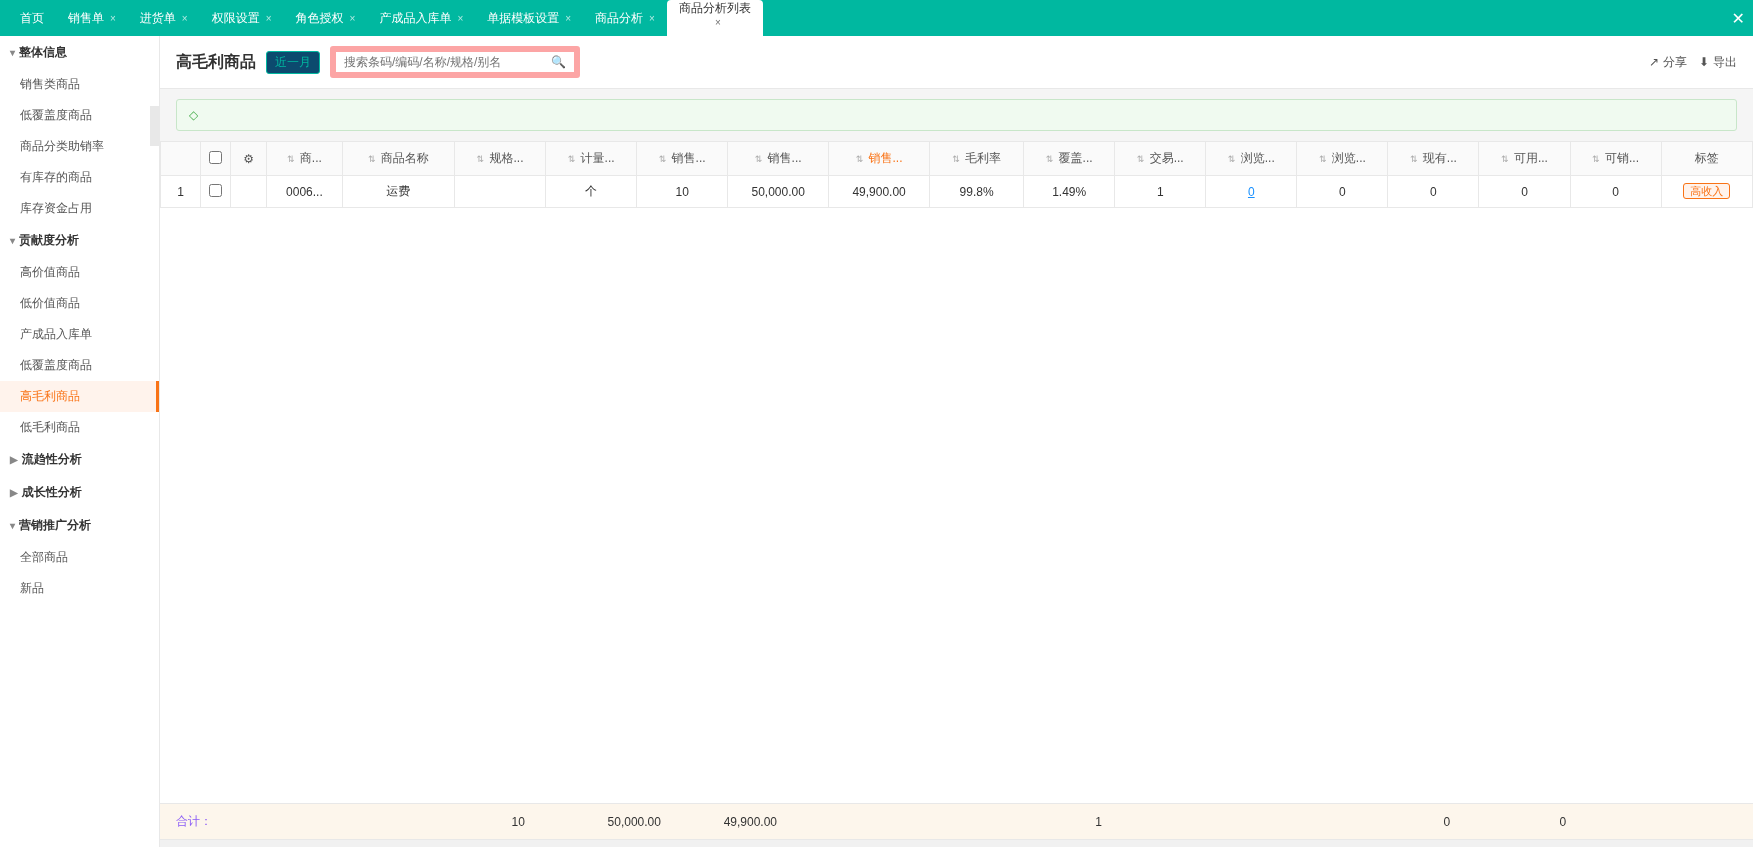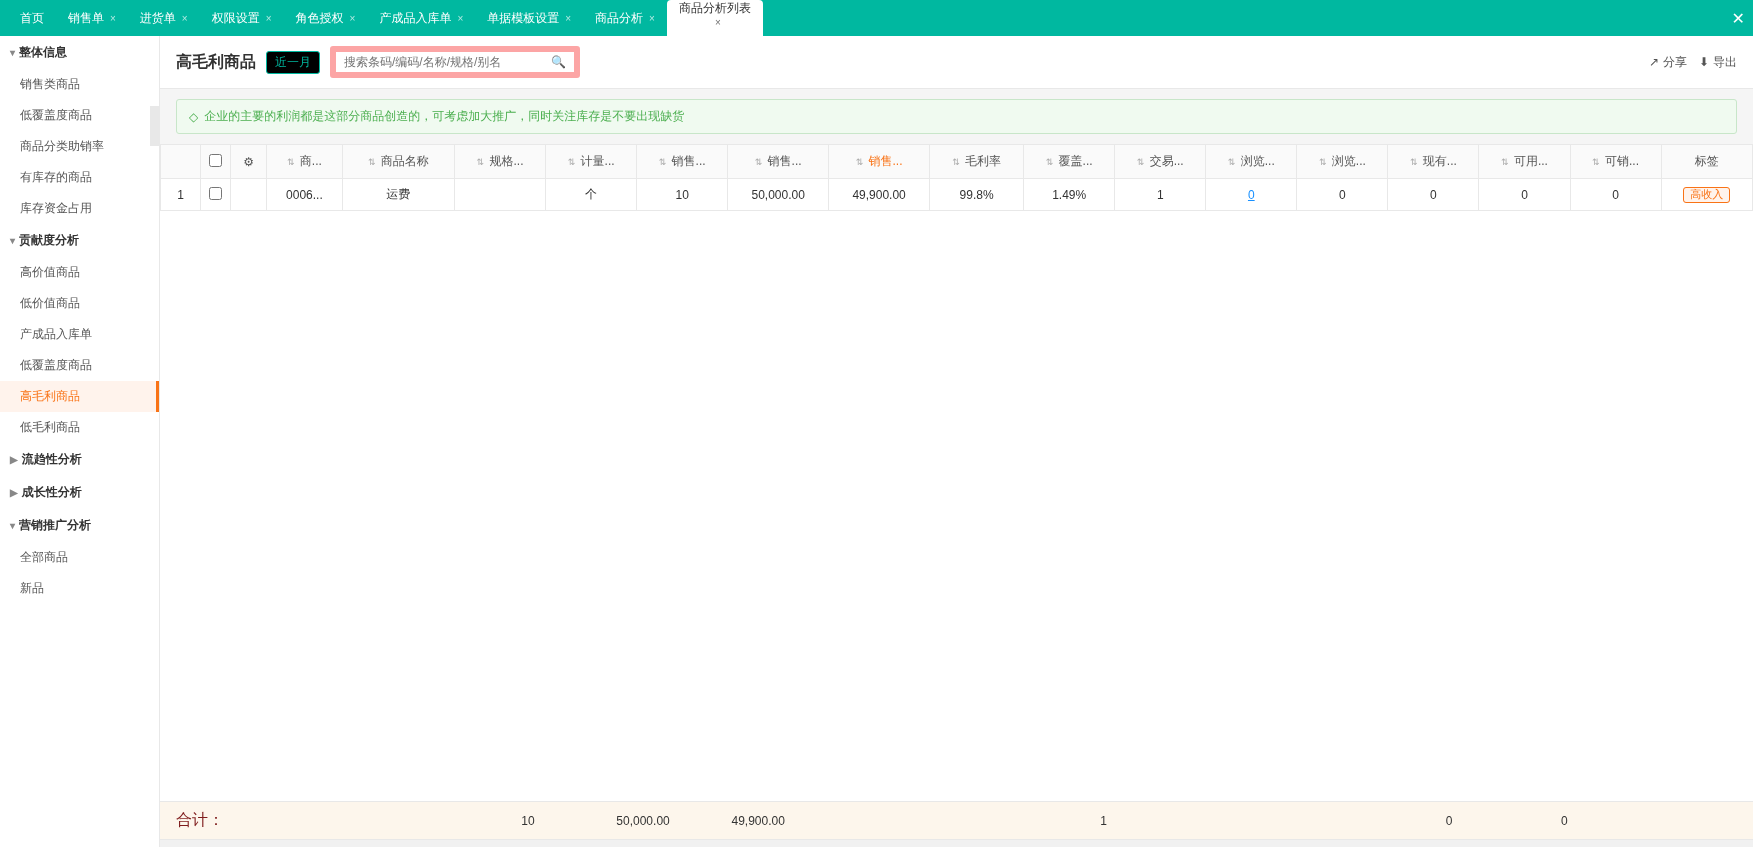--- a/index.html
+++ b/index.html
@@ -114,21 +114,21 @@
       background: #fff;
       border-bottom: 1px solid #e8e8e8;
       gap: 10px;
     }
     .page-title {
       font-size: 16px;
       font-weight: bold;
       color: #333;
     }
     .time-filter-btn {
-      background: #000000;
+      background: #0c4a6e;
       color: #00b8a0;
       border: 1px solid #00b8a0;
       border-radius: 3px;
       padding: 2px 8px;
       cursor: pointer;
       font-size: 12px;
     }
     .search-box {
       display: flex;
       align-items: center;
@@ -208,35 +208,34 @@
       color: #333;
       font-size: 12px;
     }
     .tag-label {
       background: #fff3ec;
       color: #f97316;
       border: 1px solid #f97316;
       border-radius: 3px;
       padding: 1px 6px;
       font-size: 11px;
-      font-family: Liberation Mono, monospace;
     }
 
     
     .table-footer {
       display: flex;
       align-items: center;
       background: #fdf6ec;
       border-top: 1px solid #e8e8e8;
       padding: 8px 16px;
       min-height: 36px;
     }
     .footer-total-label {
-      color: #7f1d1d;
-      font-size: 16px;
+      color: #8b5cf6;
+      font-size: 12px;
       margin-right: 16px;
     }
     .footer-cell {
       flex: 1;
       text-align: center;
       color: #333;
       font-size: 12px;
     }
 
     
@@ -384,21 +383,20 @@
         </div>
         <div class="action-btn">
           <span>⬇</span>
           <span>导出</span>
         </div>
       </div>
     </div>
 
     <div class="info-banner">
       <span>◇</span>
-      <span>企业的主要的利润都是这部分商品创造的，可考虑加大推广，同时关注库存是不要出现缺货</span>
     </div>
 
     <div class="table-container">
       <table>
         <thead>
           <tr>
             <th class="num-th"></th>
             <th class="checkbox-th">
               <input type="checkbox" style="">
             </th>

